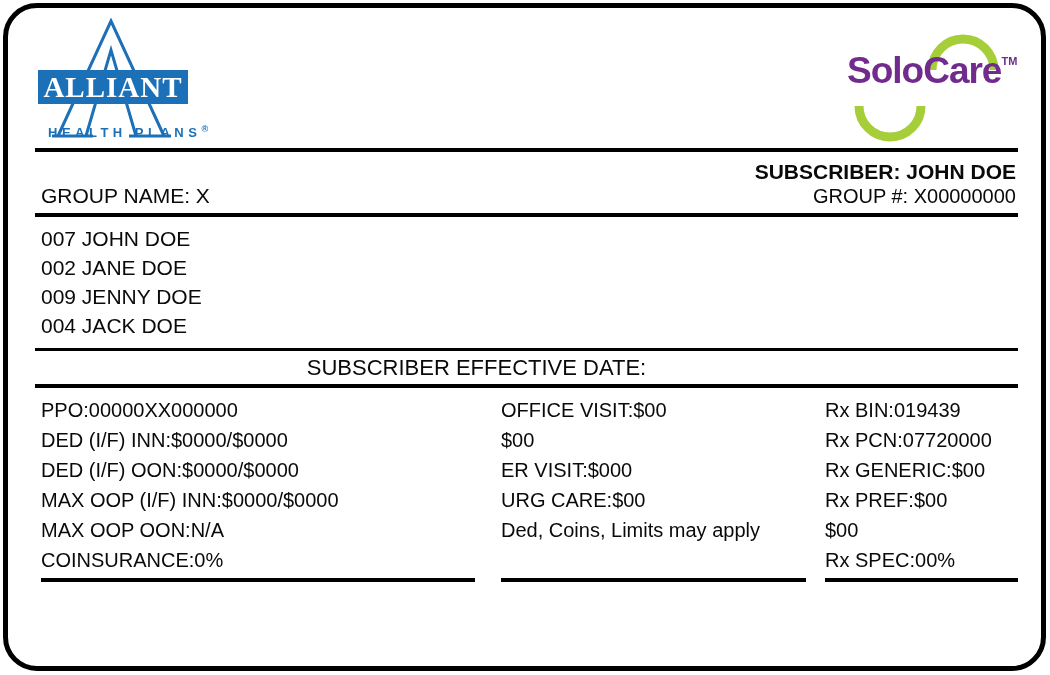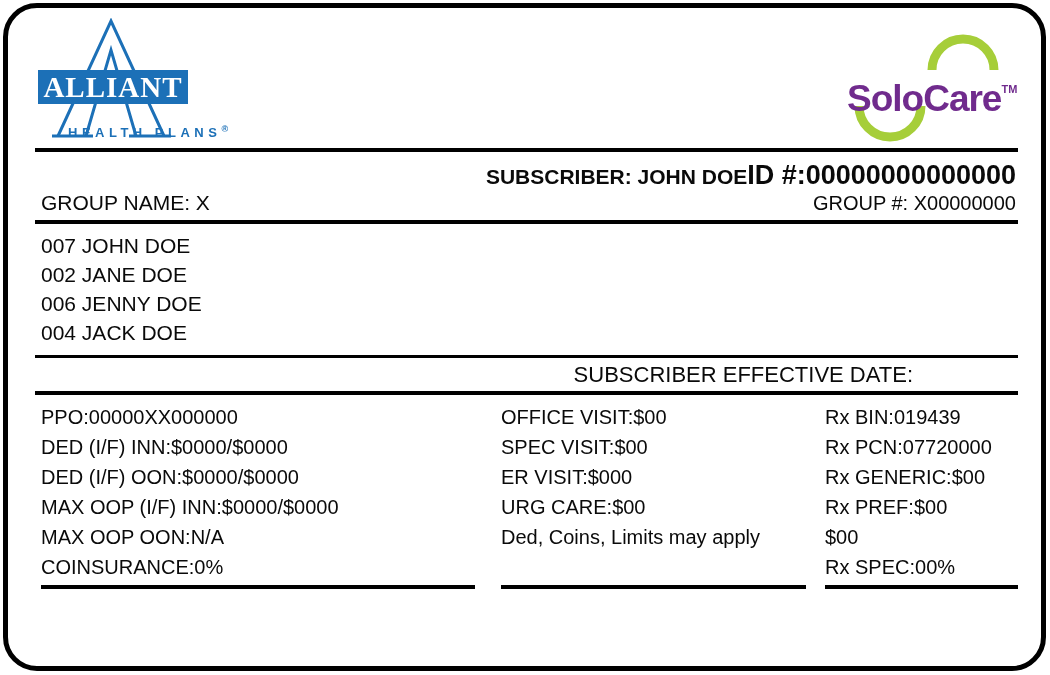--- a/index.html
+++ b/index.html
@@ -32,28 +32,27 @@
     width:150px; height:34px;
     display:flex; align-items:center; justify-content:center;
     font-family:"Liberation Serif", serif;
     font-weight:bold; font-size:29px; letter-spacing:1px;
     color:#fff;
   }
   .alliant-tagline {
     position:absolute; left:10px; top:106px;
     font-size:13px; letter-spacing:4.5px; font-weight:bold;
     white-space:nowrap;
-    margin-left:20px;
   }
   .alliant-tagline sup { font-size:9px; letter-spacing:0; }
 
   .solocare { position:relative; width:168px; height:120px; margin-top:12px; }
   .solocare svg { position:absolute; left:0; top:0; }
   .solocare-text {
-    position:absolute; left:4px; top:48px;
+    position:absolute; left:4px; top:20px;
     font-size:37px; font-weight:bold; letter-spacing:-1px;
     white-space:nowrap;
   }
   .solocare-text sup { font-size:11px; font-weight:bold; letter-spacing:0; vertical-align:18px; }
 
   
   .rule { height:4px; background:#000; margin:0 23px 0 27px; }
   .rule.thin { height:3px; }
 
   
@@ -69,21 +68,21 @@
   }
   .group-name   { font-size:21px; }
   .group-number { font-size:20px; }
 
   
   .members { margin:7px 25px 8px 33px; }
   .member  { font-size:21px; line-height:29px; }
 
   
   .effective-row {
-    height:33px; display:flex; align-items:center; justify-content:flex-end;
+    height:33px; display:flex; align-items:center; justify-content:center;
     padding-right:128px;
     font-size:22px;
     margin-left:32px;
   }
 
   
   .benefits {
     display:flex;
     margin:7px 23px 0 33px;
   }
@@ -131,36 +130,33 @@
         <span>SoloCare</span><sup>TM</sup>
       </div>
     </div>
 
   </div>
 
   <div class="rule"></div>
 
   <div class="sub-row">
     <div class="sub-name">SUBSCRIBER: JOHN DOE</div>
-    <div class="sub-id">
-      <span>ID #:</span><span>00000000000000</span>
-    </div>
   </div>
 
   <div class="group-row">
     <div class="group-name">GROUP NAME: X</div>
     <div class="group-number">GROUP #: X00000000</div>
   </div>
 
   <div class="rule"></div>
 
   <div class="members">
     <div class="member">007 JOHN DOE</div>
     <div class="member">002 JANE DOE</div>
-    <div class="member">006 JENNY DOE</div>
+    <div class="member">009 JENNY DOE</div>
     <div class="member">004 JACK DOE</div>
   </div>
 
   <div class="rule thin"></div>
 
   <div class="effective-row">
     <span>SUBSCRIBER EFFECTIVE DATE:</span>
   </div>
 
   <div class="rule"></div>
@@ -195,21 +191,20 @@
     </div>
 
     <div class="spacer-a"></div>
 
     <div class="col col-visit">
       <div class="brow">
         <span class="lbl">OFFICE VISIT:</span>
         <span class="val">$00</span>
       </div>
       <div class="brow">
-        <span class="lbl">SPEC VISIT:</span>
         <span class="val">$00</span>
       </div>
       <div class="brow">
         <span class="lbl">ER VISIT:</span>
         <span class="val">$000</span>
       </div>
       <div class="brow">
         <span class="lbl">URG CARE:</span>
         <span class="val">$00</span>
       </div>

